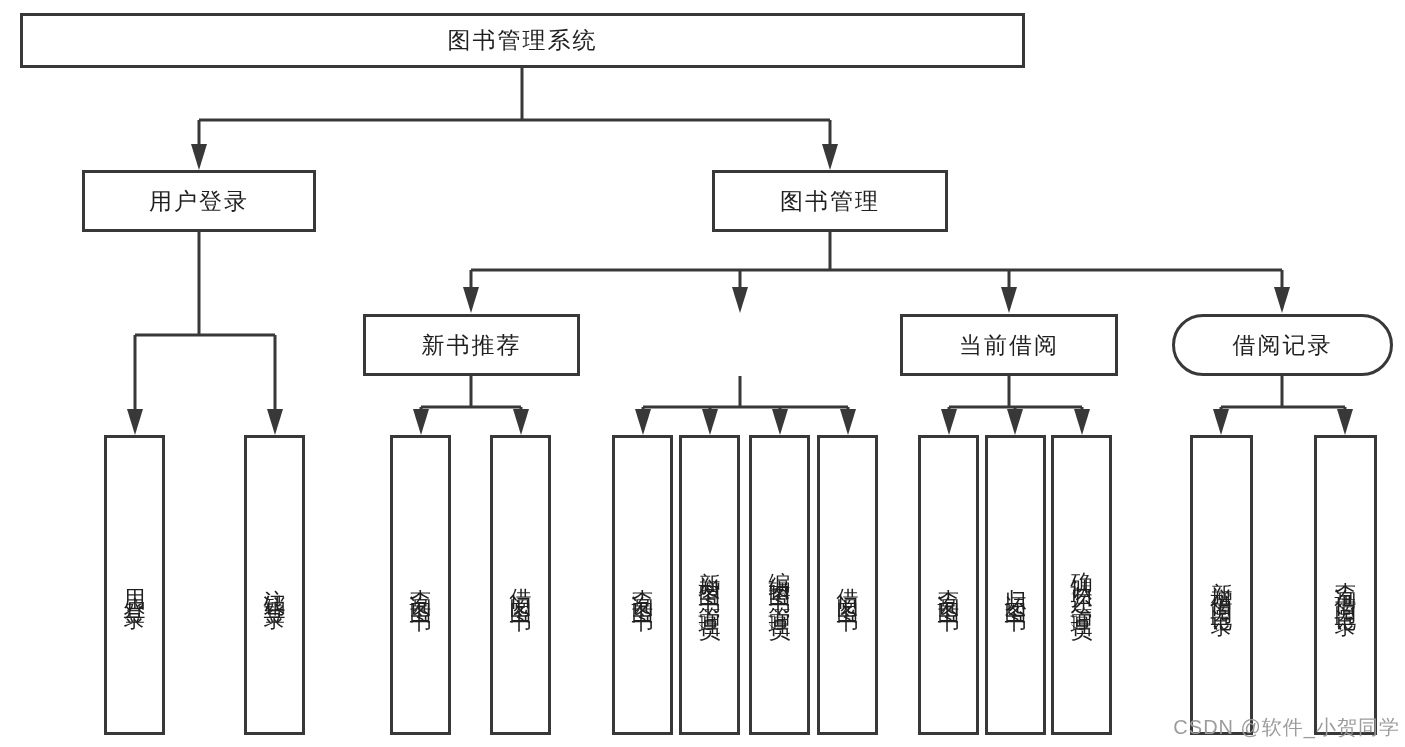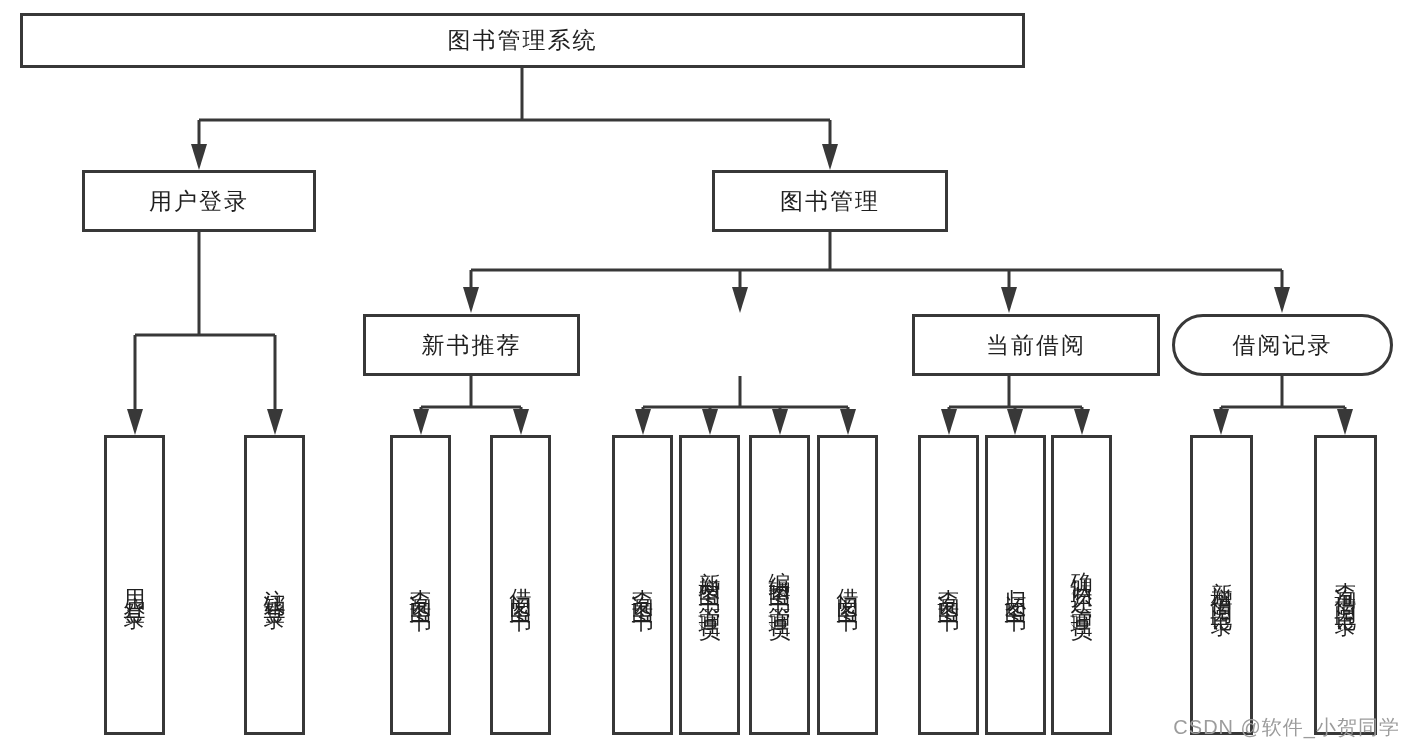--- a/index.html
+++ b/index.html
@@ -106,21 +106,21 @@
   <div class="box h" style="left:82px;top:170px;width:234px;height:62px;">
     <span class="lbl">用户登录</span>
   </div>
   <div class="box h" style="left:363px;top:314px;width:217px;height:62px;">
     <span class="lbl">新书推荐</span>
   </div>
 
   <div class="box h" style="left:712px;top:170px;width:236px;height:62px;">
     <span class="lbl">图书管理</span>
   </div>
-  <div class="box h" style="left:900px;top:314px;width:248px;height:62px;margin-left:12px;">
+  <div class="box h" style="left:900px;top:314px;width:218px;height:62px;">
     <span class="lbl">当前借阅</span>
   </div>
   <div class="box h" style="left:1172px;top:314px;width:221px;height:62px;border-radius:31px;">
     <span class="lbl">借阅记录</span>
   </div>
 
   <div class="box v" style="left:104px;top:435px;width:61px;height:300px;">
     <span class="lbl">用户登录</span>
   </div>
   <div class="box v" style="left:244px;top:435px;width:61px;height:300px;">

